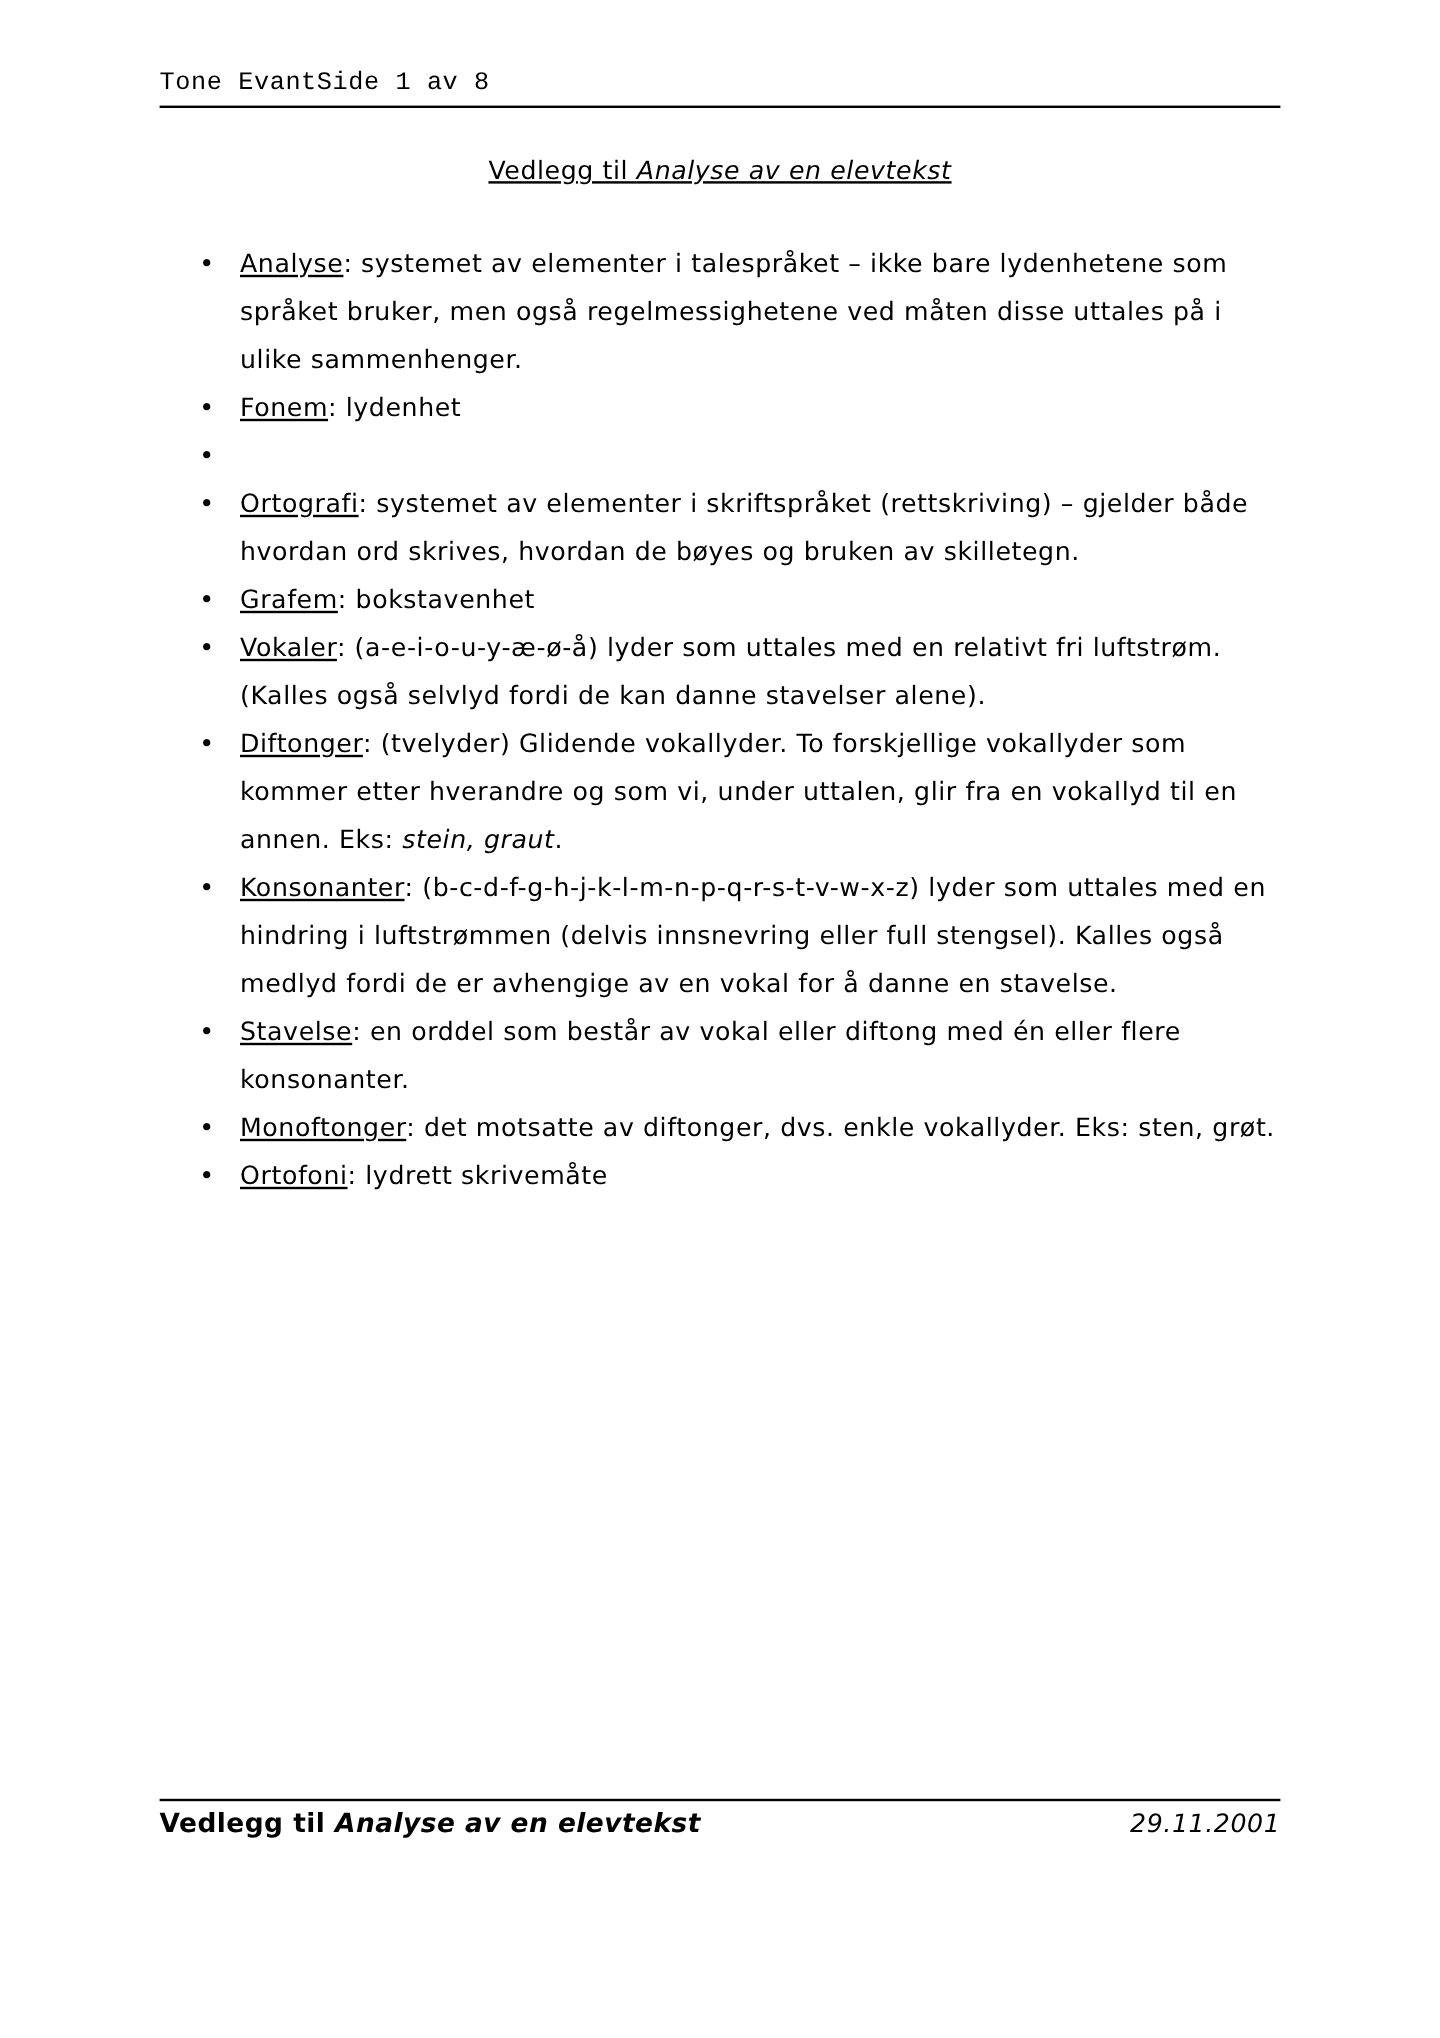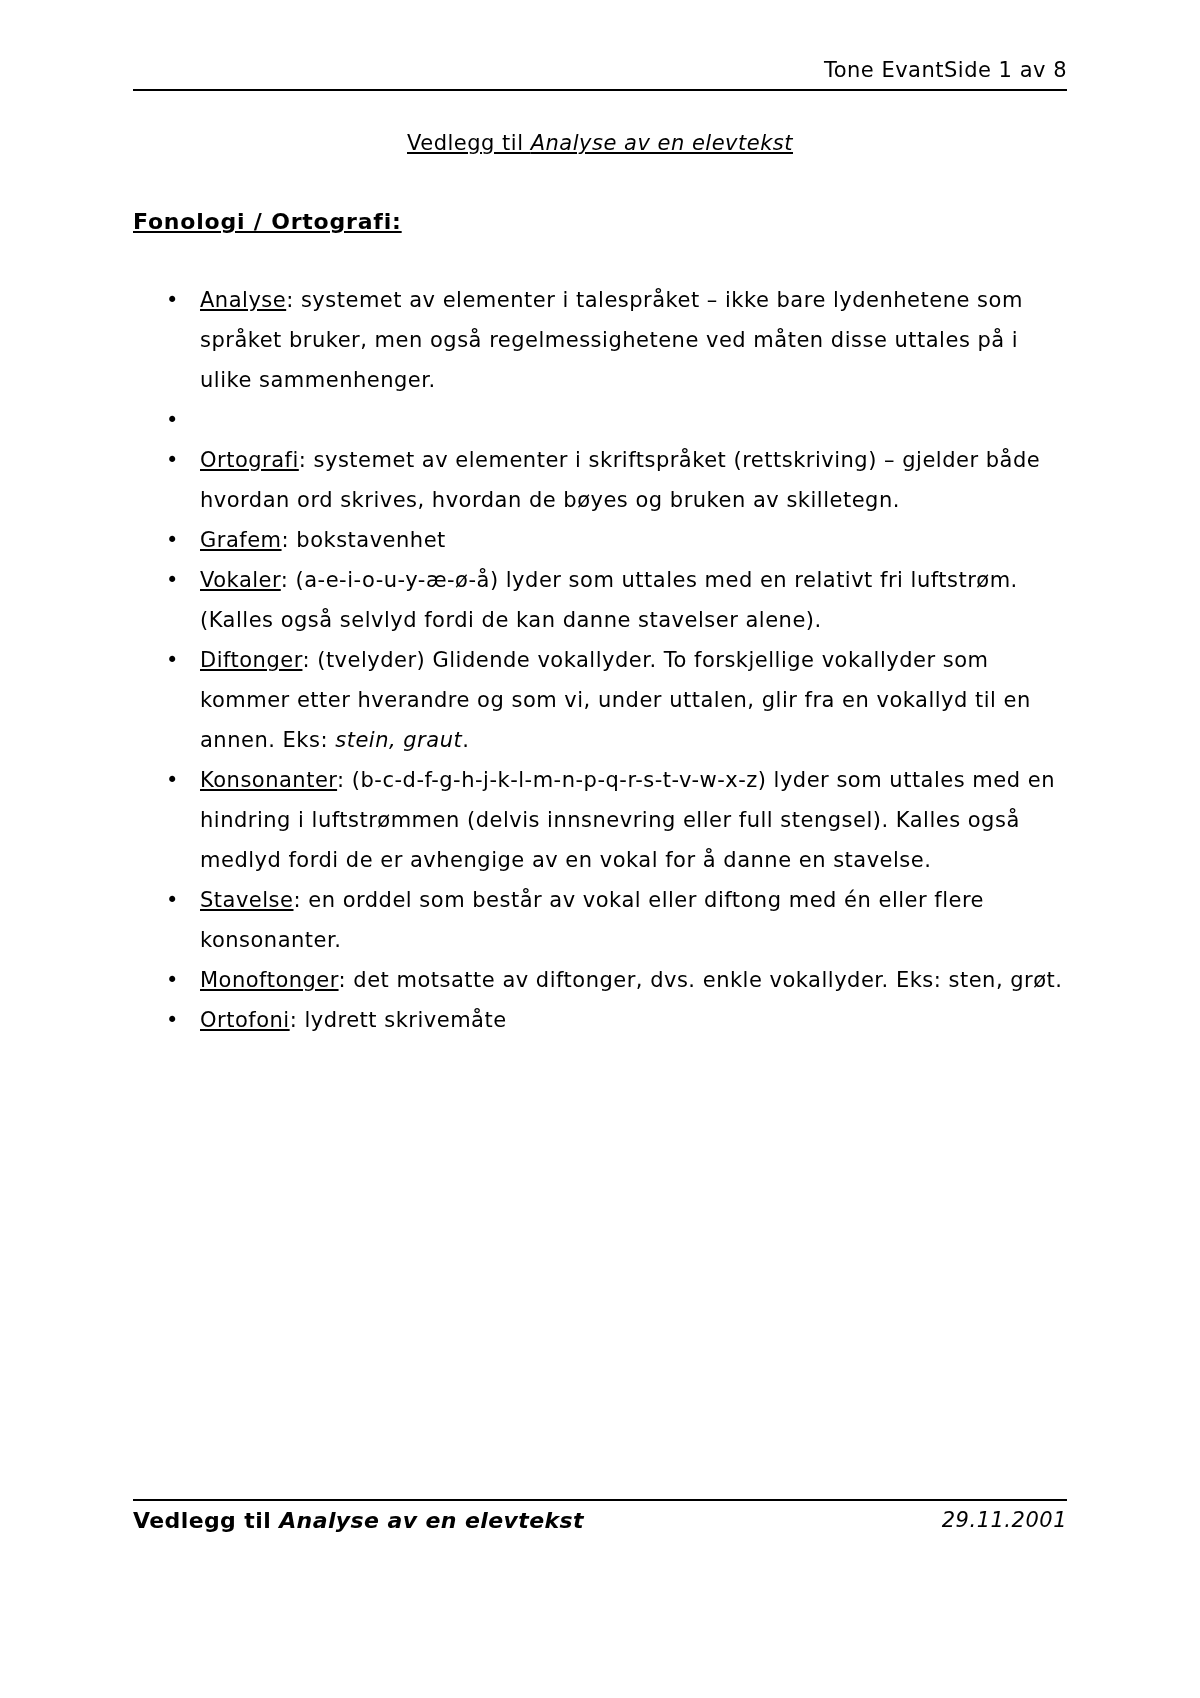--- a/index.html
+++ b/index.html
@@ -10,26 +10,27 @@
     background: #ffffff;
     position: relative;
     font-family: "DejaVu Sans", sans-serif;
     color: #000000;
     overflow: hidden;
   }
   .content { position: absolute; left: 133px; right: 133px; top: 58px; }
 
   .doc-header {
     display: flex;
-    justify-content: flex-end;
+    justify-content: flex-start;
     align-items: flex-end;
     font-size: 21px;
     letter-spacing: 0.5px;
     border-bottom: 2px solid #000;
     padding-bottom: 7px;
+    font-family: Liberation Mono, monospace;
   }
 
   .doc-title {
     text-align: center;
     font-size: 21px;
     letter-spacing: 0.5px;
     margin-top: 40px;
   }
   .doc-title .u { text-decoration: underline; }
 
@@ -88,24 +89,24 @@
 
     <div class="doc-header">
       <span>Tone Evant</span>
       <span>Side 1 av 8</span>
     </div>
 
     <div class="doc-title">
       <span class="u"><span>Vedlegg til </span><span class="it">Analyse av en elevtekst</span></span>
     </div>
 
-    <div class="section-heading">Fonologi / Ortografi:</div>
 
     <ul class="def-list">
         <li><span class="term">Analyse</span><span>: systemet av elementer i talespråket – ikke bare lydenhetene som språket bruker, men også regelmessighetene ved måten disse uttales på i ulike sammenhenger.</span></li>
+        <li><span class="term">Fonem</span><span>: lydenhet</span></li>
         <li></li>
         <li><span class="term">Ortografi</span><span>: systemet av elementer i skriftspråket (rettskriving) – gjelder både hvordan ord skrives, hvordan de bøyes og bruken av skilletegn.</span></li>
         <li><span class="term">Grafem</span><span>: bokstavenhet</span></li>
         <li><span class="term">Vokaler</span><span>: (a-e-i-o-u-y-æ-ø-å) lyder som uttales med en relativt fri luftstrøm. (Kalles også selvlyd fordi de kan danne stavelser alene).</span></li>
         <li><span class="term">Diftonger</span><span>: (tvelyder) Glidende vokallyder. To forskjellige vokallyder som kommer etter hverandre og som vi, under uttalen, glir fra en vokallyd til en annen. Eks: </span><span class="it">stein, graut</span><span>.</span></li>
         <li><span class="term">Konsonanter</span><span>: (b-c-d-f-g-h-j-k-l-m-n-p-q-r-s-t-v-w-x-z) lyder som uttales med en hindring i luftstrømmen (delvis innsnevring eller full stengsel). Kalles også medlyd fordi de er avhengige av en vokal for å danne en stavelse.</span></li>
         <li><span class="term">Stavelse</span><span>: en orddel som består av vokal eller diftong med én eller flere konsonanter.</span></li>
         <li><span class="term">Monoftonger</span><span>: det motsatte av diftonger, dvs. enkle vokallyder. Eks: sten, grøt.</span></li>
         <li><span class="term">Ortofoni</span><span>: lydrett skrivemåte</span></li>
       </ul>

